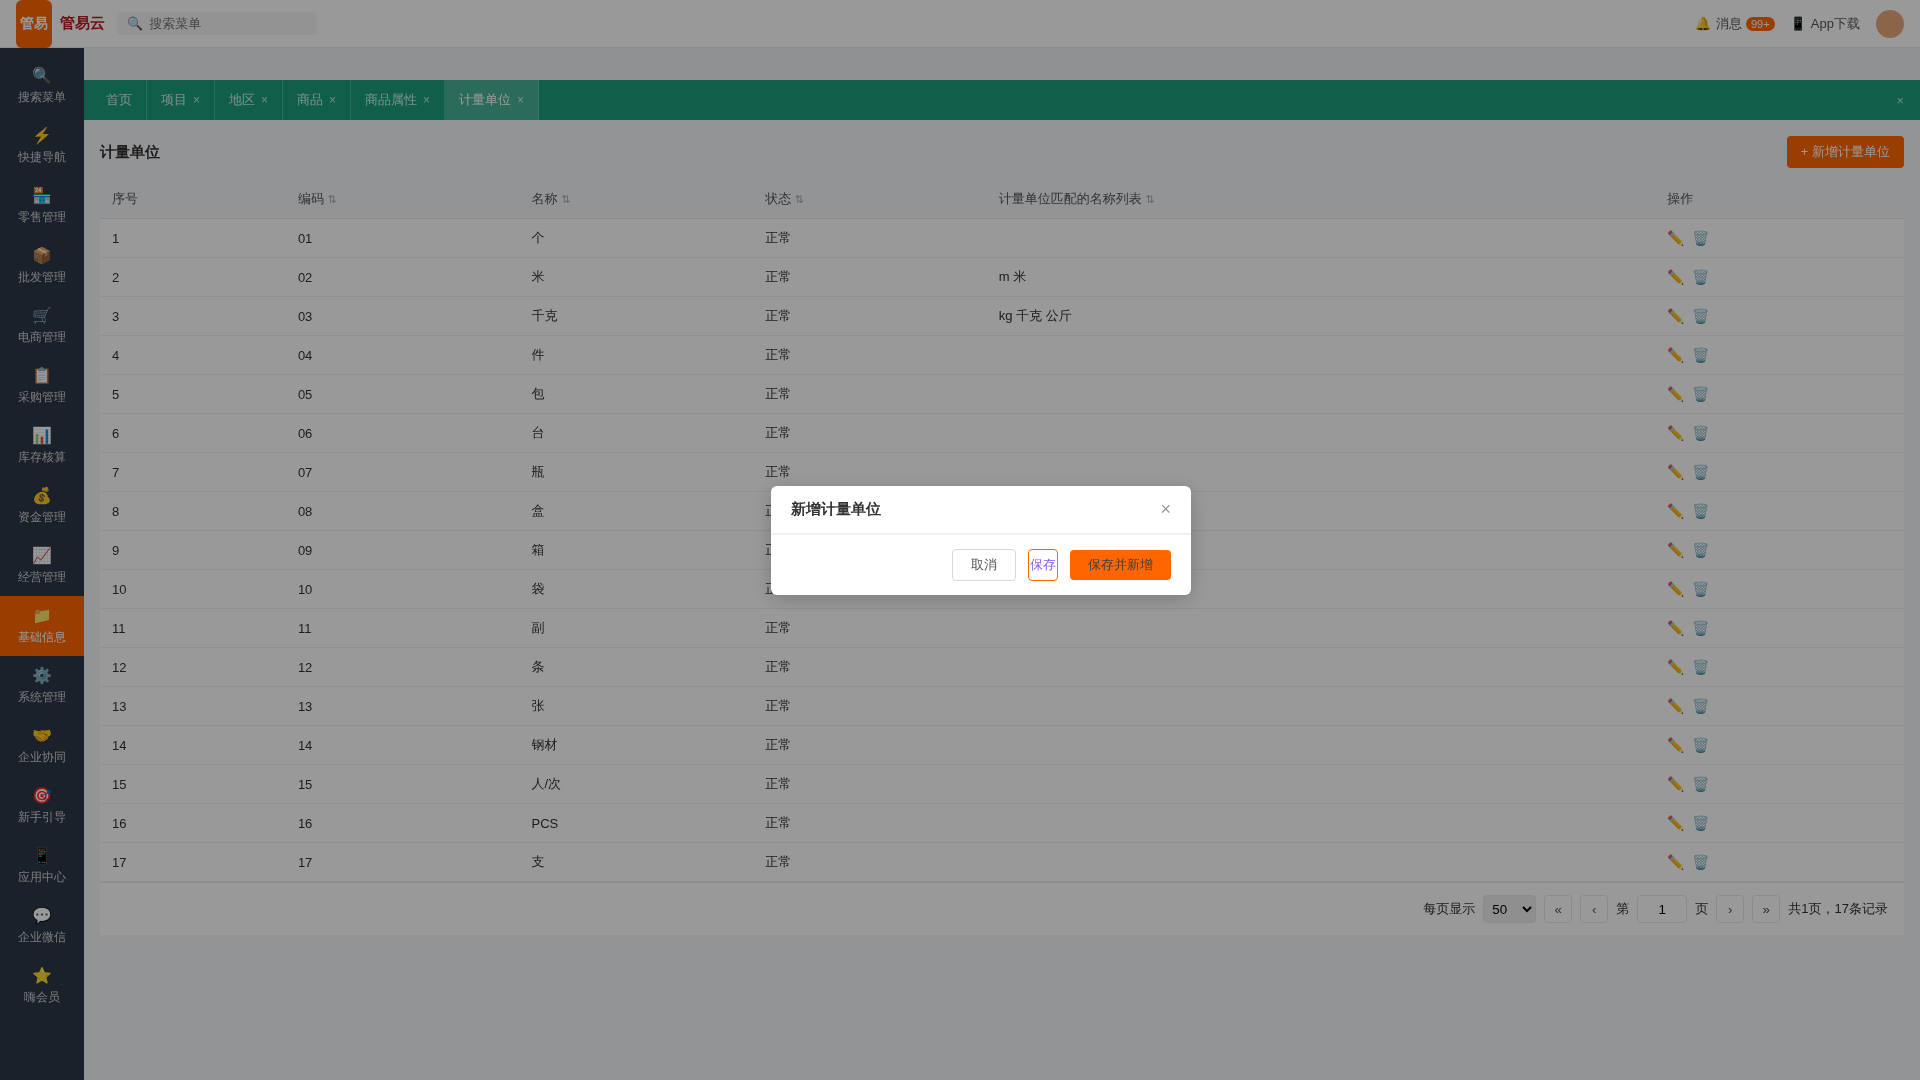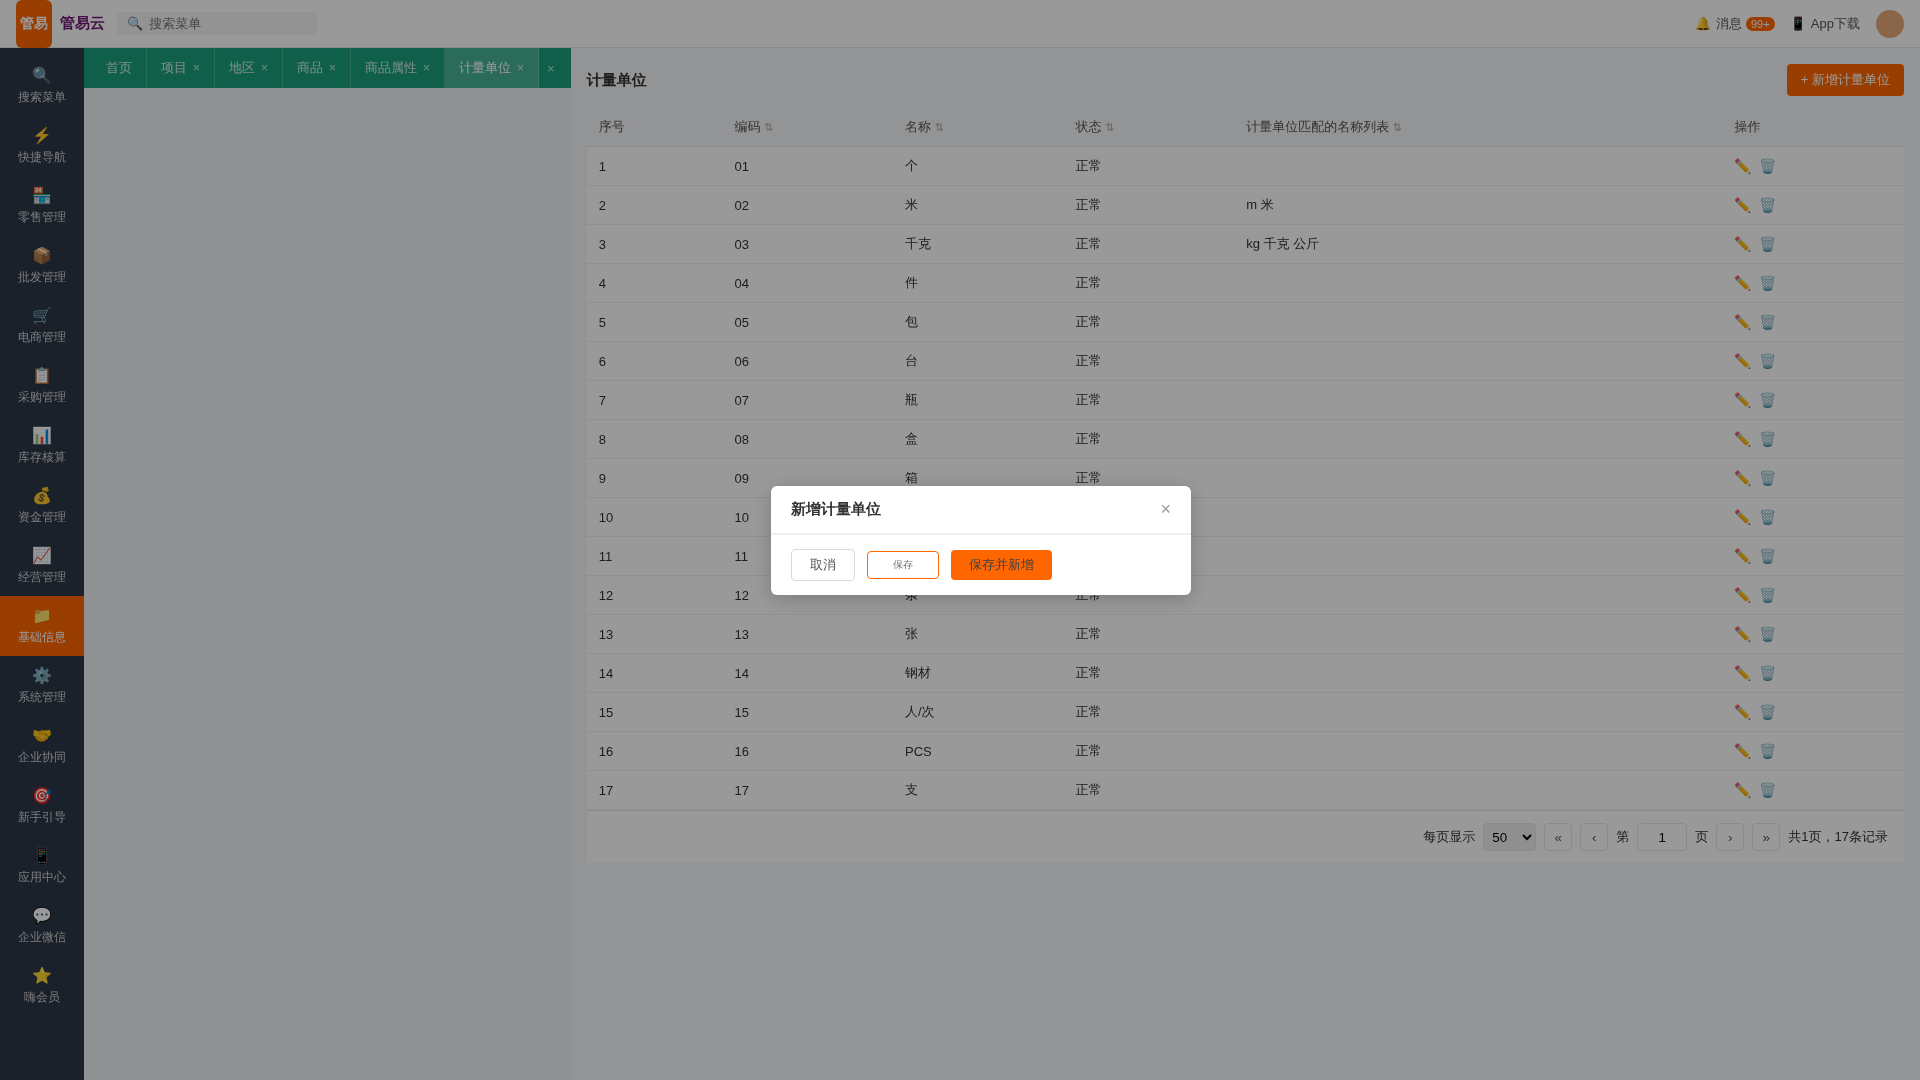--- a/index.html
+++ b/index.html
@@ -3,39 +3,39 @@
   <meta charset="utf-8">
   <style>
     * { box-sizing: border-box; margin: 0; padding: 0; }
     body { font-family: "Microsoft YaHei", "PingFang SC", Arial, sans-serif; font-size: 13px; background: #f0f2f5; color: #333; display: flex; flex-direction: column; height: 1080px; width: 1920px; overflow: hidden; }
 
     
     .top-bar { background: #fff; height: 48px; display: flex; align-items: center; padding: 0 16px; border-bottom: 1px solid #e8e8e8; justify-content: space-between; flex-shrink: 0; }
     .top-bar-left { display: flex; align-items: center; gap: 12px; }
     .logo-area { display: flex; align-items: center; gap: 8px; }
     .logo-icon { width: 36px; height: 48px; background: #f60; border-radius: 6px; display: flex; align-items: center; justify-content: center; color: #fff; font-weight: bold; font-size: 14px; }
-    .logo-text { color: #701a75; font-weight: bold; font-size: 15px; }
+    .logo-text { color: #b91c1c; font-weight: bold; font-size: 15px; }
     .search-bar-top { display: flex; align-items: center; background: #f5f5f5; border-radius: 4px; padding: 4px 10px; gap: 6px; width: 200px; }
     .search-bar-top input { border: none; background: transparent; outline: none; font-size: 13px; width: 100%; }
     .top-bar-right { display: flex; align-items: center; gap: 16px; }
     .top-nav-btn { display: flex; align-items: center; gap: 4px; cursor: pointer; color: #555; font-size: 13px; }
     .badge { background: #f60; color: #fff; border-radius: 10px; padding: 1px 5px; font-size: 11px; }
     .avatar { width: 28px; height: 28px; border-radius: 50%; background: #ddd; overflow: hidden; }
 
     
     .main-layout { display: flex; flex: 1; overflow: hidden; }
 
     
     .sidebar { width: 84px; background: #2d3748; display: flex; flex-direction: column; align-items: center; padding-top: 8px; flex-shrink: 0; }
     .sidebar-item { width: 100%; display: flex; flex-direction: column; align-items: center; padding: 10px 4px; cursor: pointer; color: #ccc; font-size: 12px; gap: 4px; }
     .sidebar-item.active { background: #f60; color: #fff; }
     .sidebar-icon { font-size: 16px; }
 
     
-    .content-area { flex: 1; display: flex; flex-direction: row; overflow: hidden; }
+    .content-area { flex: 1; display: flex; flex-direction: column; overflow: hidden; margin-top: 32px; }
 
     
     .tab-bar { background: #1a9f7c; display: flex; align-items: center; padding: 0 8px; height: 40px; flex-shrink: 0; }
     .tab-item { display: flex; align-items: center; padding: 0 14px; height: 100%; color: rgba(255,255,255,0.8); font-size: 13px; cursor: pointer; gap: 6px; border-right: 1px solid rgba(255,255,255,0.2); }
     .tab-item.active { background: rgba(255,255,255,0.2); color: #fff; }
     .tab-close { color: rgba(255,255,255,0.7); font-size: 12px; cursor: pointer; }
     .tab-close-right { margin-left: auto; color: rgba(255,255,255,0.7); cursor: pointer; padding: 0 8px; }
 
     
     .page-content { flex: 1; overflow: auto; padding: 16px; background: #f5f7fa; }
@@ -64,23 +64,23 @@
     .modal { background: #fff; border-radius: 6px; width: 420px; box-shadow: 0 4px 20px rgba(0,0,0,0.2); margin-left: 42px; }
     .modal-header { padding: 14px 20px; border-bottom: 1px solid #f0f0f0; display: flex; align-items: center; justify-content: space-between; }
     .modal-title { font-size: 15px; font-weight: bold; color: #333; }
     .modal-close { background: none; border: none; cursor: pointer; font-size: 18px; color: #999; line-height: 1; }
     .modal-body { padding: 24px 20px; }
     .form-row { display: flex; align-items: center; margin-bottom: 20px; }
     .form-label { width: 80px; text-align: right; padding-right: 10px; color: #555; font-size: 13px; }
     .form-label .required { color: #f60; margin-right: 2px; }
     .form-input { flex: 1; height: 32px; border: none; border-bottom: 1px solid #e8e8e8; outline: none; font-size: 13px; padding: 4px 6px; }
     .form-input.active-input { border-bottom-color: #f60; }
-    .modal-footer { padding: 14px 20px; border-top: 1px solid #f0f0f0; display: flex; align-items: center; justify-content: flex-start; gap: 12px; }
+    .modal-footer { padding: 14px 20px; border-top: 1px solid #f0f0f0; display: flex; align-items: center; justify-content: flex-end; gap: 12px; }
     .btn-cancel { background: #fff; color: #555; border: 1px solid #d9d9d9; border-radius: 4px; padding: 6px 18px; cursor: pointer; font-size: 13px; }
-    .btn-save { background: #fff; color: #737373; border: 1px solid #f60; border-radius: 4px; padding: 6px 25px; cursor: pointer; font-size: 10px; }
+    .btn-save { background: #fff; color: #8b5cf6; border: 1px solid #f60; border-radius: 4px; padding: 6px 1px; cursor: pointer; font-size: 13px; }
     .btn-save-new { background: #f60; color: #404040; border: none; border-radius: 4px; padding: 6px 18px; cursor: pointer; font-size: 13px; }
 
     th .sort-icon { display: inline; color: #aaa; font-size: 11px; }
   </style>
 </head>
 <body>
 
 <div class="top-bar">
   <div class="top-bar-left">
     <div class="logo-area">

